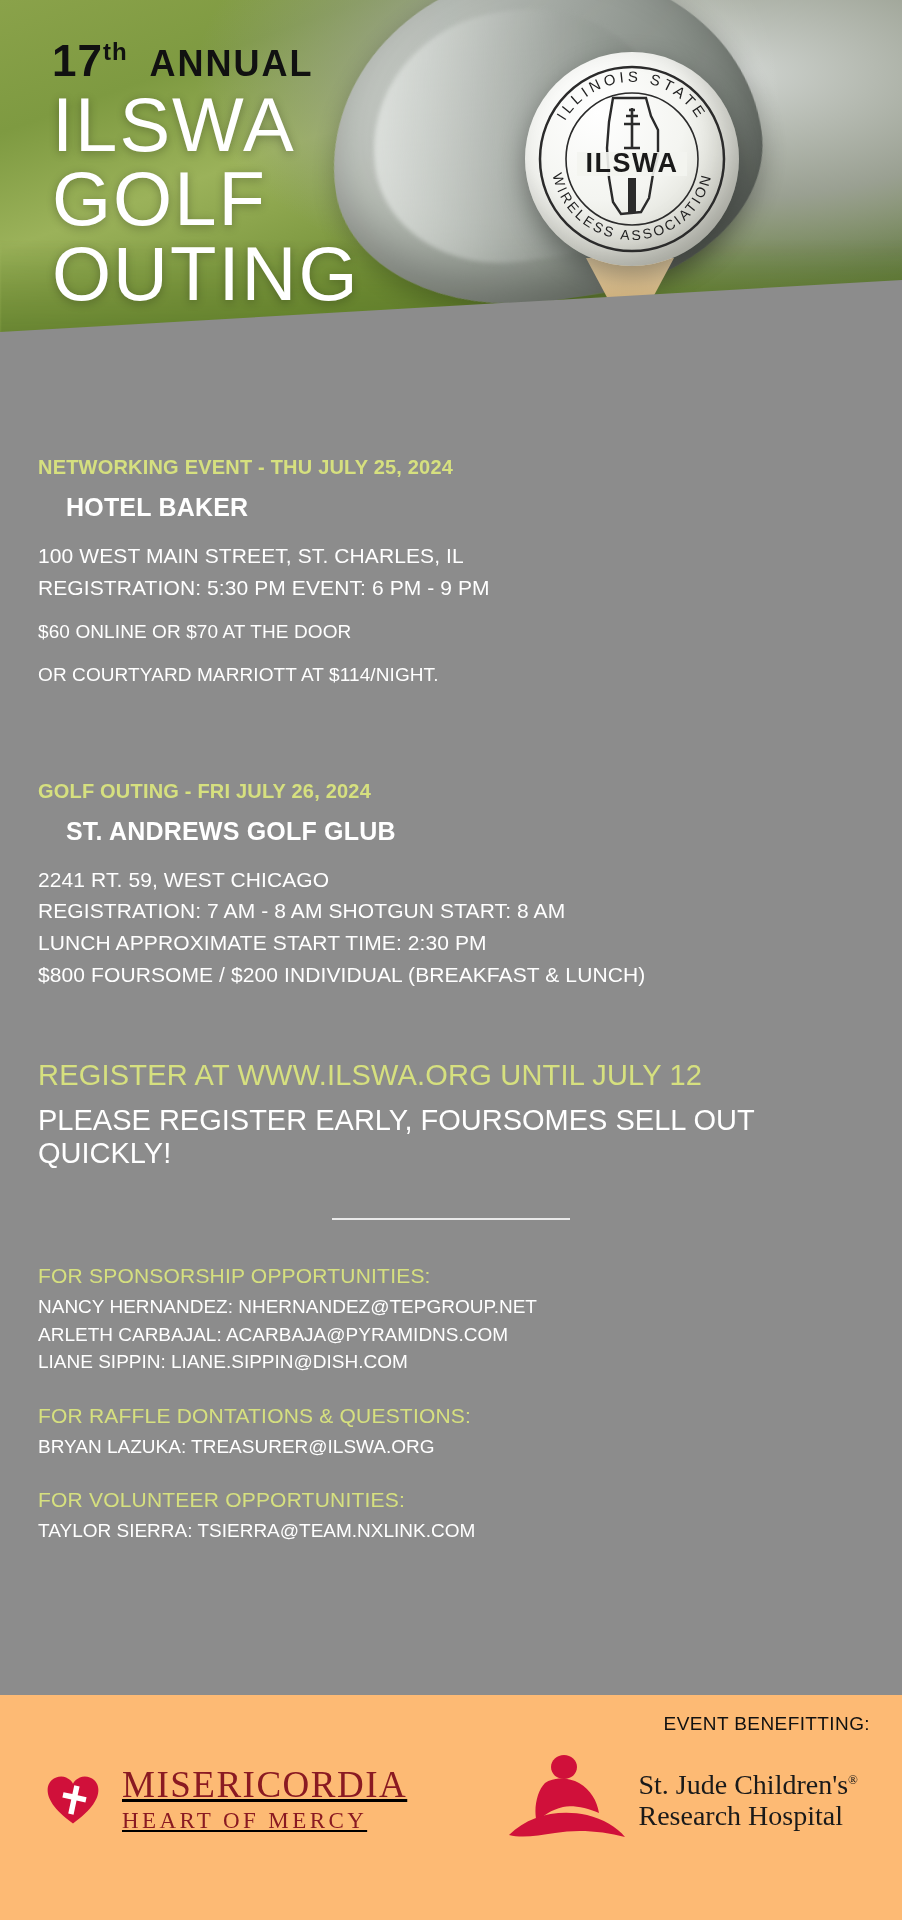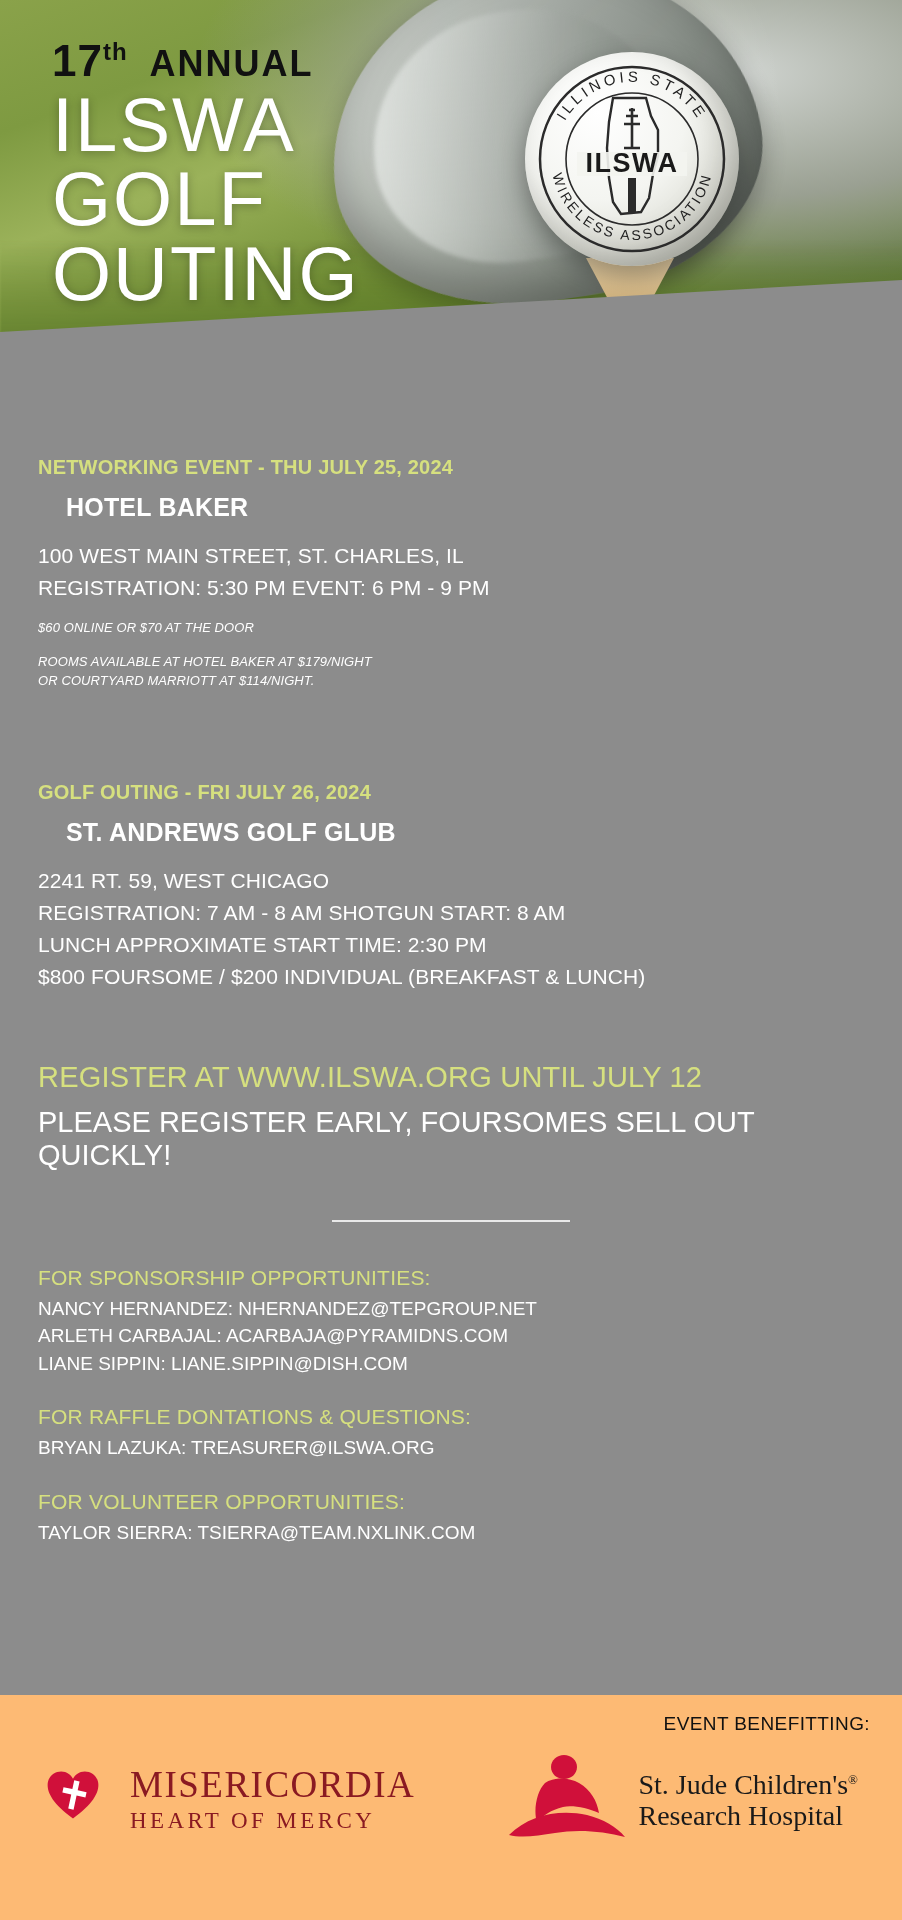--- a/index.html
+++ b/index.html
@@ -169,21 +169,21 @@
     letter-spacing: 0.2px;
     margin-bottom: 18px;
     margin-left: 28px;
   }
   .line {
     color: #ffffff;
     font-size: 21px;
     line-height: 1.52;
     letter-spacing: 0.1px;
   }
-  .line.small { font-size: 13px; font-style: italic; }
+  .line.small { font-size: 19px; }
   .gap-sm { height: 14px; }
   .gap-lg { height: 62px; }
 
   .register-head {
     color: #d6e07f;
     font-size: 29px;
     letter-spacing: 0.2px;
     margin-bottom: 12px;
   }
   .register-sub {
@@ -229,21 +229,23 @@
     position: absolute;
     left: 0; right: 0;
     top: 58px;
     display: flex;
     align-items: center;
     justify-content: space-between;
     padding: 0 44px;
   }
   .miseri {
     display: flex;
-    gap: 28px;
+    align-items: center;
+    gap: 20px;
+    text-decoration: underline;
   }
   .heart-mark {
     position: relative;
     width: 58px;
     height: 58px;
   }
   .miseri-text .m1 {
     font-family: "Liberation Serif", serif;
     color: #8a1a22;
     font-size: 37px;
@@ -327,21 +329,20 @@
   <div class="body-panel">
 
     <div class="section">
       <div class="sect-head">NETWORKING EVENT - THU JULY 25, 2024</div>
       <div class="venue">HOTEL BAKER</div>
       <div class="line">100 WEST MAIN STREET, ST. CHARLES, IL</div>
       <div class="line">REGISTRATION:  5:30 PM      EVENT:  6 PM - 9 PM</div>
       <div class="gap-sm"></div>
       <div class="line small">$60 ONLINE OR $70 AT THE DOOR</div>
       <div class="gap-sm"></div>
-      <div class="line small">ROOMS AVAILABLE AT HOTEL BAKER AT $179/NIGHT</div>
       <div class="line small">OR COURTYARD MARRIOTT AT $114/NIGHT.</div>
     </div>
 
     <div class="gap-lg"></div>
 
     <div class="section">
       <div class="sect-head">GOLF OUTING - FRI JULY 26, 2024</div>
       <div class="venue">ST. ANDREWS GOLF GLUB</div>
       <div class="line">2241 RT. 59, WEST CHICAGO</div>
       <div class="line">REGISTRATION:  7 AM - 8 AM      SHOTGUN START:  8 AM</div>

